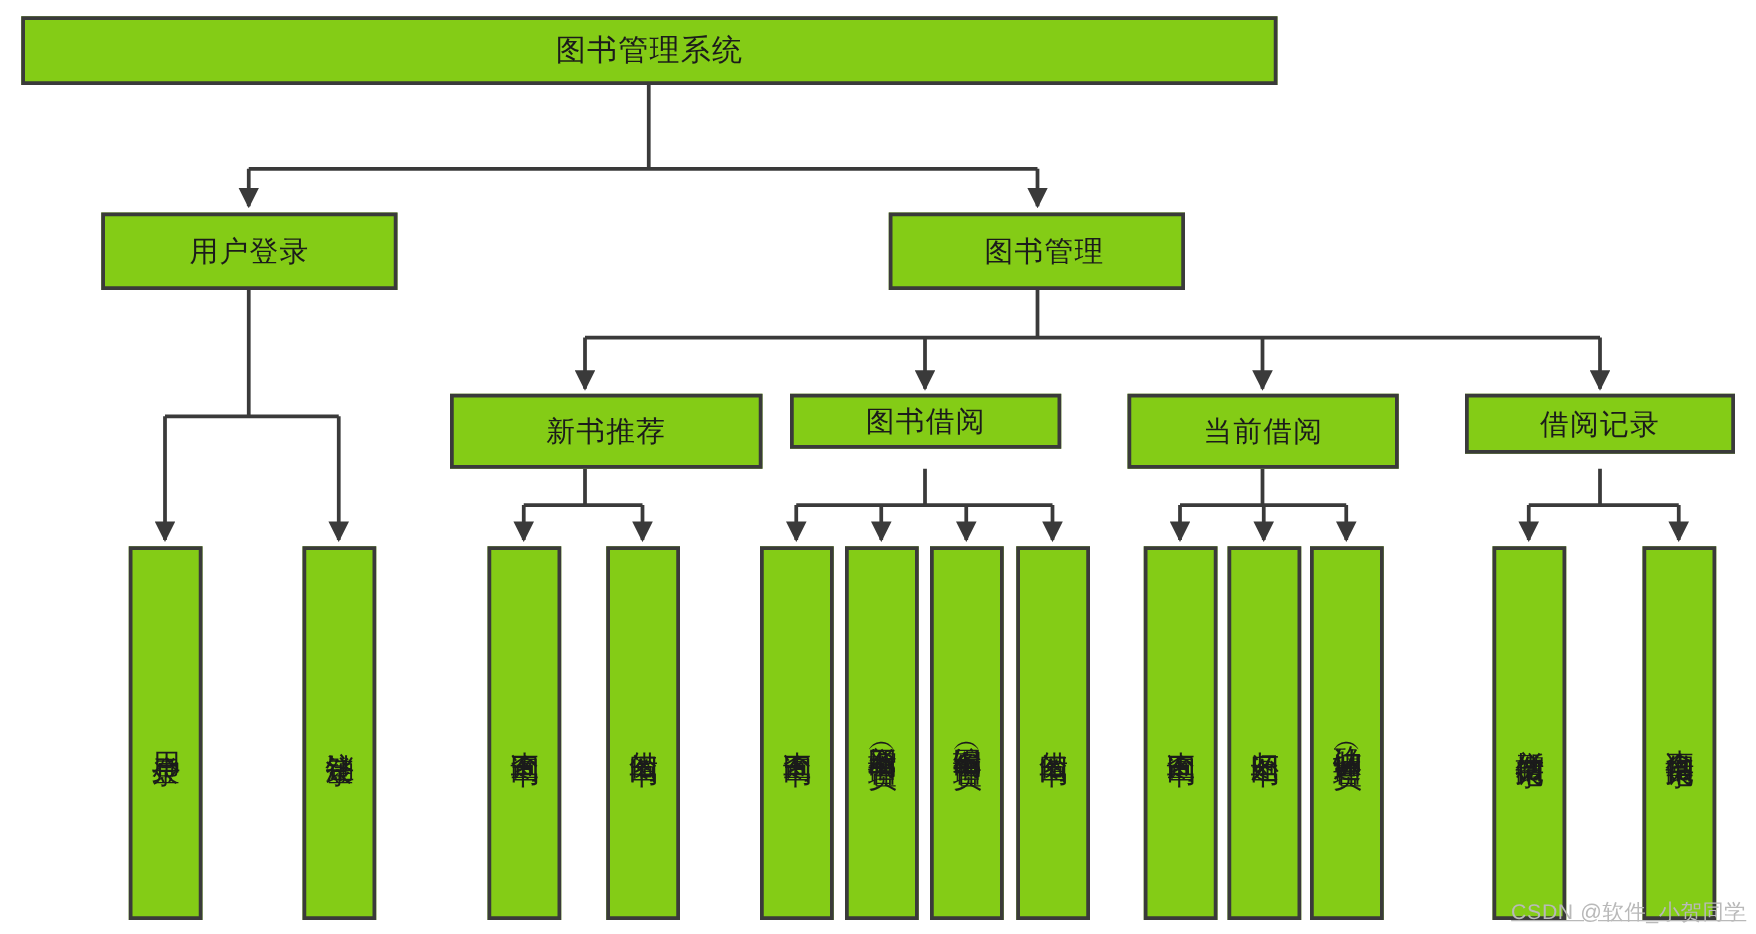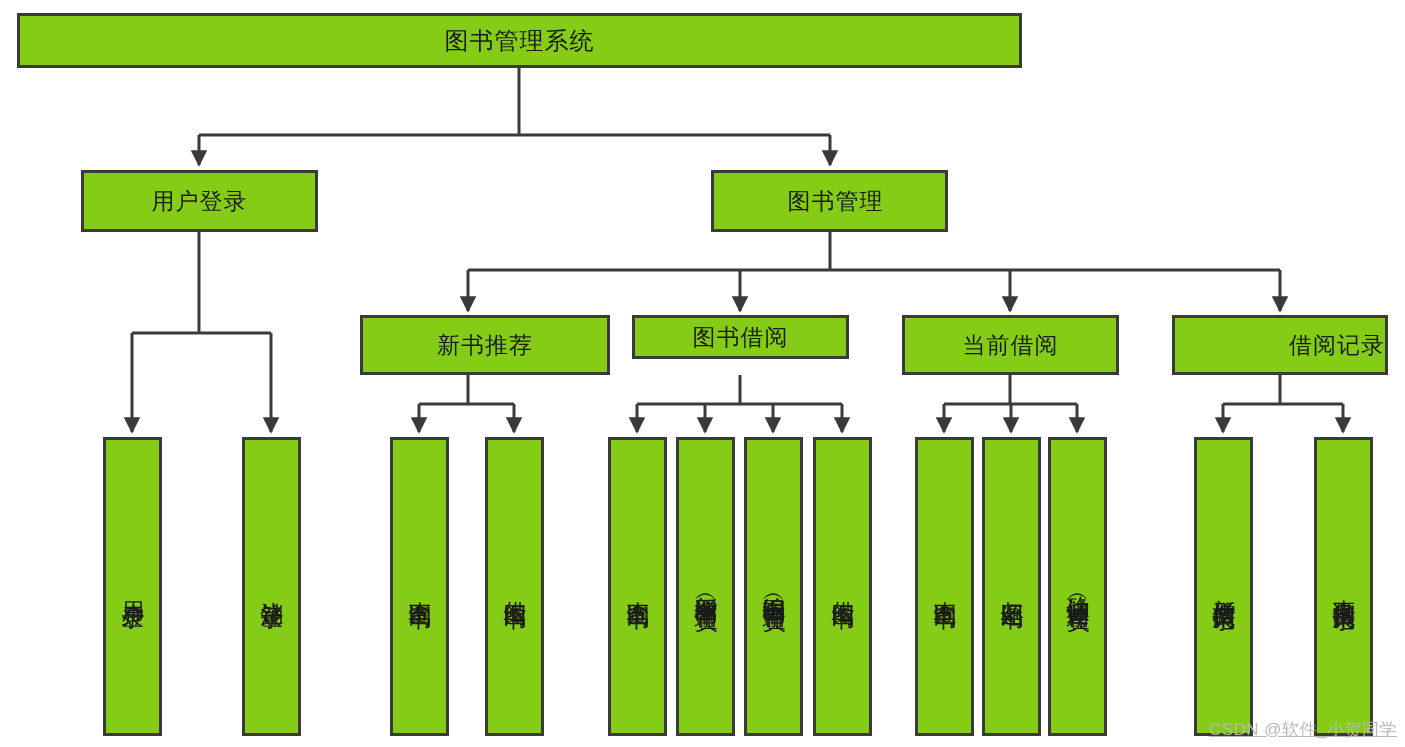--- a/index.html
+++ b/index.html
@@ -130,21 +130,21 @@
 
   <div class="node h" style="left:360px;top:315px;width:250px;height:60px;">
     <span>新书推荐</span>
   </div>
   <div class="node h" style="left:632px;top:315px;width:217px;height:44px;">
     <span>图书借阅</span>
   </div>
   <div class="node h" style="left:902px;top:315px;width:217px;height:60px;">
     <span>当前借阅</span>
   </div>
-  <div class="node h" style="left:1172px;top:315px;width:216px;height:60px;justify-content:flex-end;">
+  <div class="node h" style="left:1172px;top:315px;width:216px;height:48px;">
     <span>借阅记录</span>
   </div>
 
   <div class="node v" style="left:103px;top:437px;width:59px;height:299px;">
     <span class="vlabel">用户登录</span>
   </div>
   <div class="node v" style="left:242px;top:437px;width:59px;height:299px;">
     <span class="vlabel">注销登录</span>
   </div>
 

